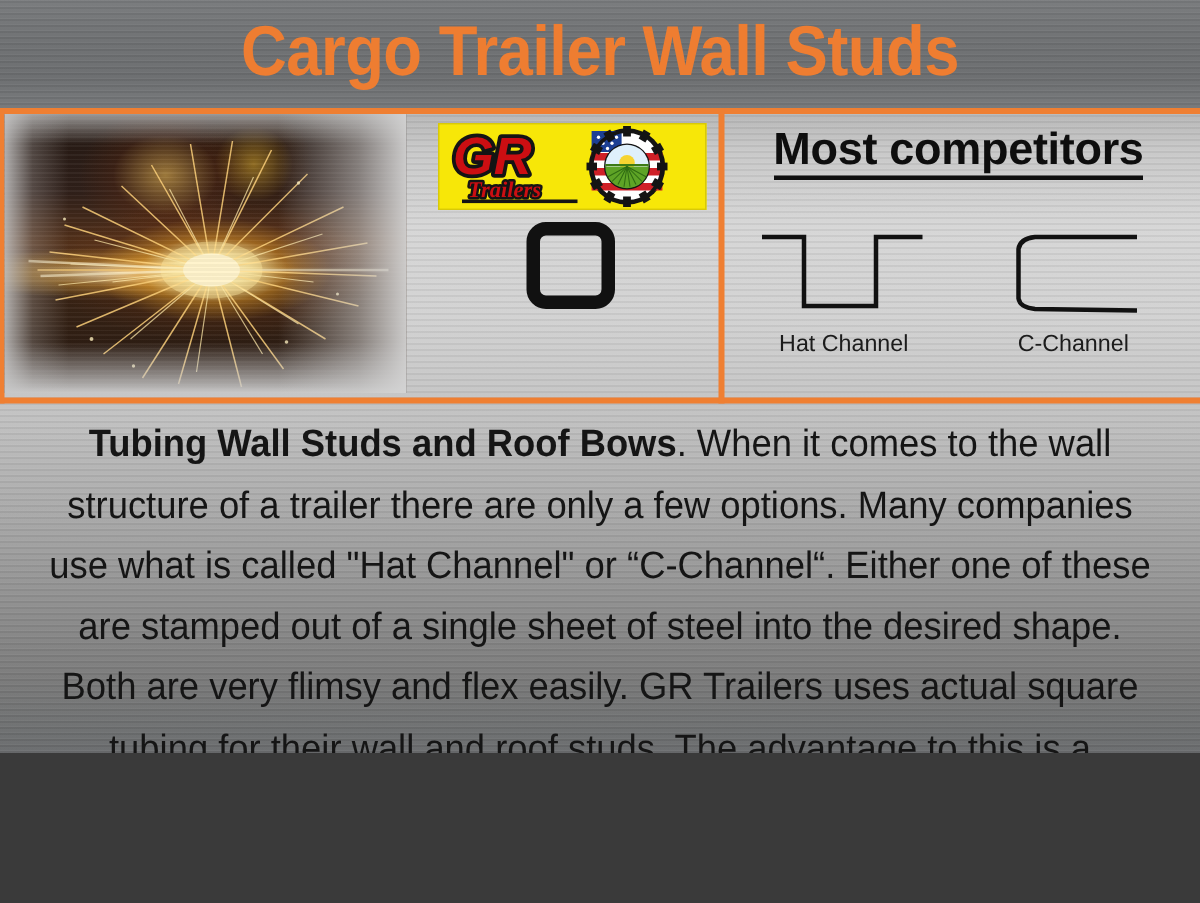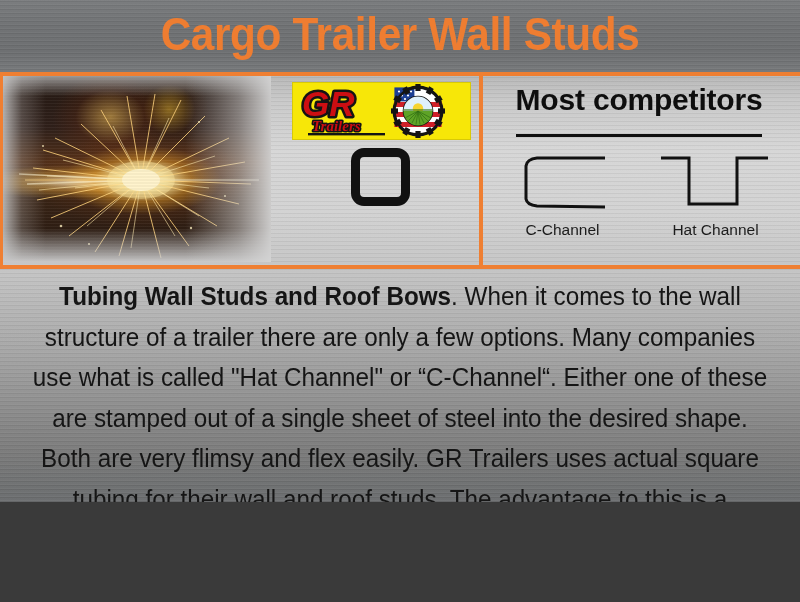--- a/index.html
+++ b/index.html
@@ -191,21 +191,21 @@
     width: 306px;
     text-align: center;
     font-size: 30px;
     font-weight: bold;
     color: #0e0e0e;
     font-family: "Liberation Sans", sans-serif;
     letter-spacing: -0.2px;
   }
   .comp-title span {
     border-bottom: 3px solid #0e0e0e;
-    padding-bottom: 18px;
+    padding-bottom: 1px;
   }
   .shapes-row {
     position: absolute;
     left: 0; top: 78px;
     width: 306px;
     display: flex;
   }
   .shape-cell {
     flex: 1;
     text-align: center;
@@ -392,31 +392,31 @@
       </div>
     </div>
 
     <div class="comp-col">
       <div class="comp-title">
         <span>Most competitors</span>
       </div>
 
       <div class="shapes-row">
         <div class="shape-cell">
+          <svg class="shape-svg" width="115" height="56" viewBox="0 0 115 56">
+            <path d="M3 4 L31 4 L31 50 L79 50 L79 4 L110 4" fill="none" stroke="#111111" stroke-width="3" stroke-linejoin="miter"></path>
+          </svg>
+          <div class="shape-caption">Hat Channel</div>
+        </div>
+        <div class="shape-cell">
           <svg class="shape-svg" width="100" height="56" viewBox="0 0 100 56">
             <path d="M92 4 L24 4 Q14 5 13 12 L13 45 Q14 51 24 52 L92 53" fill="none" stroke="#111111" stroke-width="3" stroke-linecap="butt"></path>
           </svg>
           <div class="shape-caption">C-Channel</div>
         </div>
-        <div class="shape-cell">
-          <svg class="shape-svg" width="115" height="56" viewBox="0 0 115 56">
-            <path d="M3 4 L31 4 L31 50 L79 50 L79 4 L110 4" fill="none" stroke="#111111" stroke-width="3" stroke-linejoin="miter"></path>
-          </svg>
-          <div class="shape-caption">Hat Channel</div>
-        </div>
       </div>
     </div>
   </div>
 
   <div class="body-text">
     <b>Tubing Wall Studs and Roof Bows</b><span>. When it comes to the wall structure of a trailer there are only a few options. Many companies use what is called "Hat Channel" or “C-Channel“. Either one of these are stamped out of a single sheet of steel into the desired shape. Both are very flimsy and flex easily. GR Trailers uses actual square tubing for their wall and roof studs. The advantage to this is a stronger more rigid frame that will last longer. Another benefit is, if you want to mount something on the inside of the trailer, you have more secure material to anchor to!</span>
   </div>
 
 </div>
 

